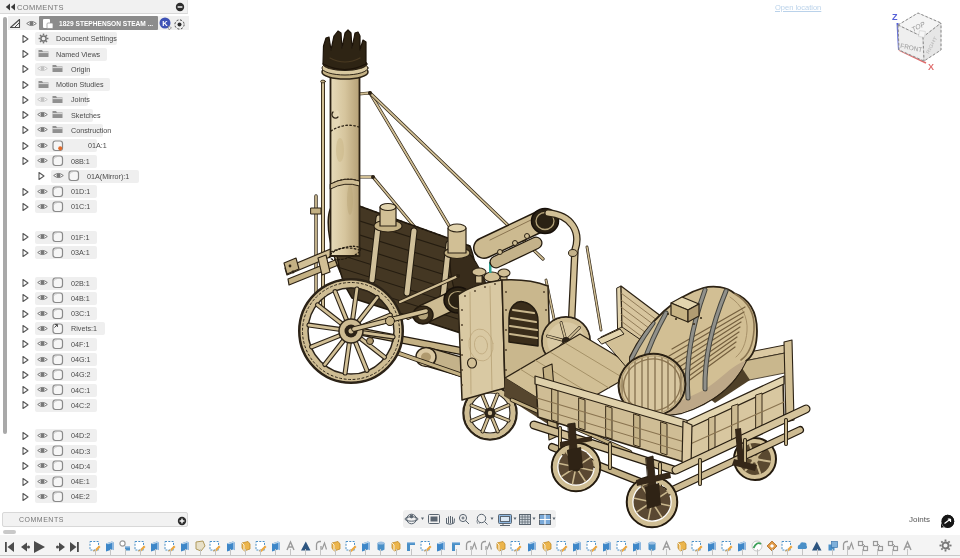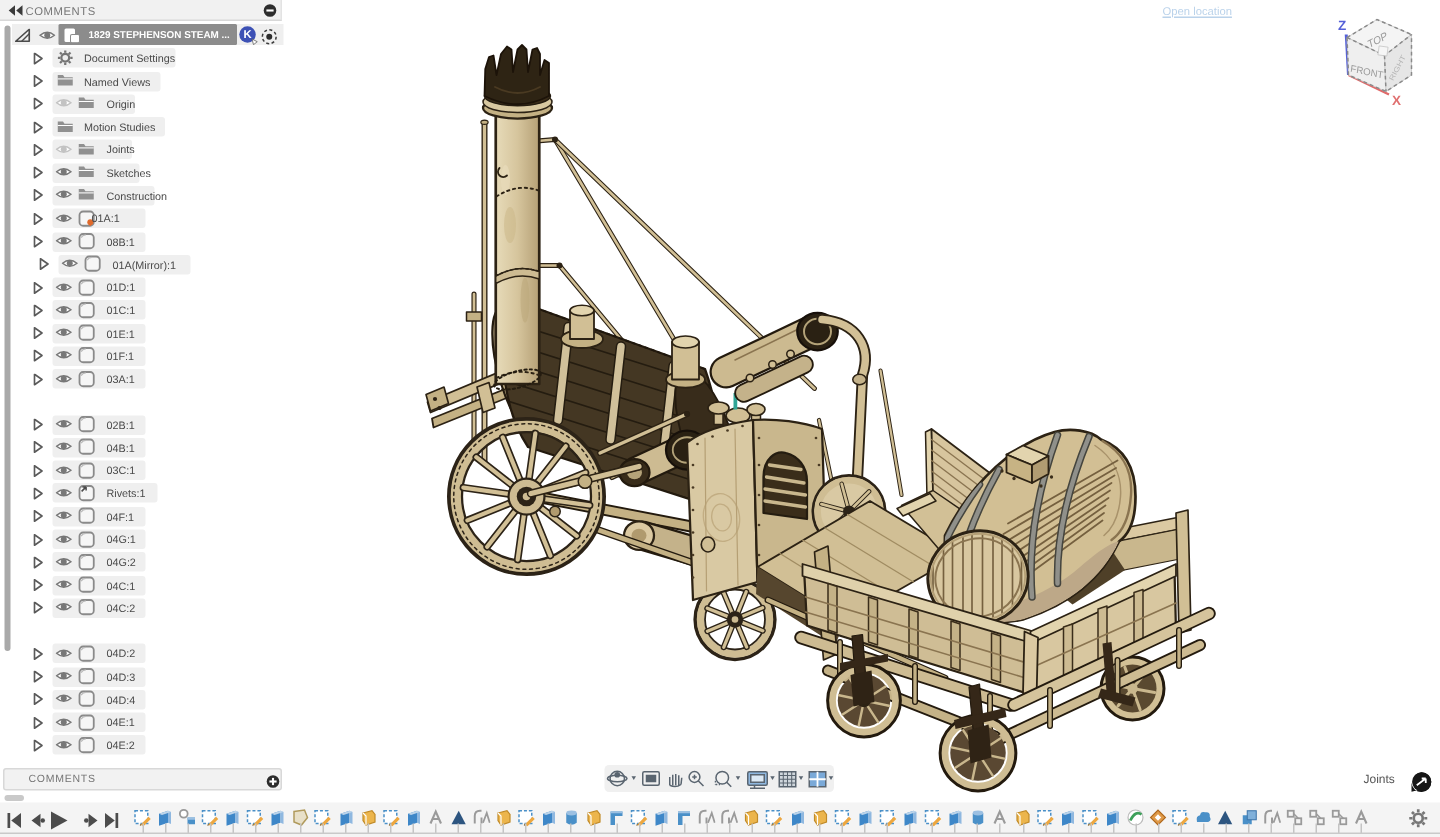--- a/index.html
+++ b/index.html
@@ -608,36 +608,36 @@
       <div class="pill" style="width:62px"></div>
       <svg class="abs" style="left:22px;top:3.5px" width="8" height="9">
         <use href="#i-arrow"></use>
       </svg>
       <svg class="abs" style="left:37px;top:2.5px" width="11" height="11">
         <use href="#i-eye"></use>
       </svg>
       <svg class="abs" style="left:51.5px;top:1.5px" width="12" height="12">
         <use href="#i-cubered"></use>
       </svg>
-      <span class="rtxt" style="left:61px">01A:1</span>
+      <span class="rtxt" style="left:88px">01A:1</span>
     </div>
 <div class="row" style="left:0;top:153.5px;width:200px">
       <div class="pill" style="width:62px"></div>
       <svg class="abs" style="left:22px;top:3.5px" width="8" height="9">
         <use href="#i-arrow"></use>
       </svg>
       <svg class="abs" style="left:37px;top:2.5px" width="11" height="11">
         <use href="#i-eye"></use>
       </svg>
       <svg class="abs" style="left:51.5px;top:1.5px" width="12" height="12">
         <use href="#i-cube"></use>
       </svg>
       <span class="rtxt" style="left:71px">08B:1</span>
     </div>
-<div class="row" style="left:4px;top:168.7px;width:200px">
+<div class="row" style="left:16px;top:168.7px;width:200px">
       <div class="pill" style="width:88px"></div>
       <svg class="abs" style="left:22px;top:3.5px" width="8" height="9">
         <use href="#i-arrow"></use>
       </svg>
       <svg class="abs" style="left:37px;top:2.5px" width="11" height="11">
         <use href="#i-eye"></use>
       </svg>
       <svg class="abs" style="left:51.5px;top:1.5px" width="12" height="12">
         <use href="#i-cube"></use>
       </svg>
@@ -661,33 +661,20 @@
       <svg class="abs" style="left:22px;top:3.5px" width="8" height="9">
         <use href="#i-arrow"></use>
       </svg>
       <svg class="abs" style="left:37px;top:2.5px" width="11" height="11">
         <use href="#i-eye"></use>
       </svg>
       <svg class="abs" style="left:51.5px;top:1.5px" width="12" height="12">
         <use href="#i-cube"></use>
       </svg>
       <span class="rtxt" style="left:71px">01C:1</span>
-    </div>
-<div class="row" style="left:0;top:214.5px;width:200px">
-      <div class="pill" style="width:62px"></div>
-      <svg class="abs" style="left:22px;top:3.5px" width="8" height="9">
-        <use href="#i-arrow"></use>
-      </svg>
-      <svg class="abs" style="left:37px;top:2.5px" width="11" height="11">
-        <use href="#i-eye"></use>
-      </svg>
-      <svg class="abs" style="left:51.5px;top:1.5px" width="12" height="12">
-        <use href="#i-cube"></use>
-      </svg>
-      <span class="rtxt" style="left:71px">01E:1</span>
     </div>
 <div class="row" style="left:0;top:229.8px;width:200px">
       <div class="pill" style="width:62px"></div>
       <svg class="abs" style="left:22px;top:3.5px" width="8" height="9">
         <use href="#i-arrow"></use>
       </svg>
       <svg class="abs" style="left:37px;top:2.5px" width="11" height="11">
         <use href="#i-eye"></use>
       </svg>
       <svg class="abs" style="left:51.5px;top:1.5px" width="12" height="12">

